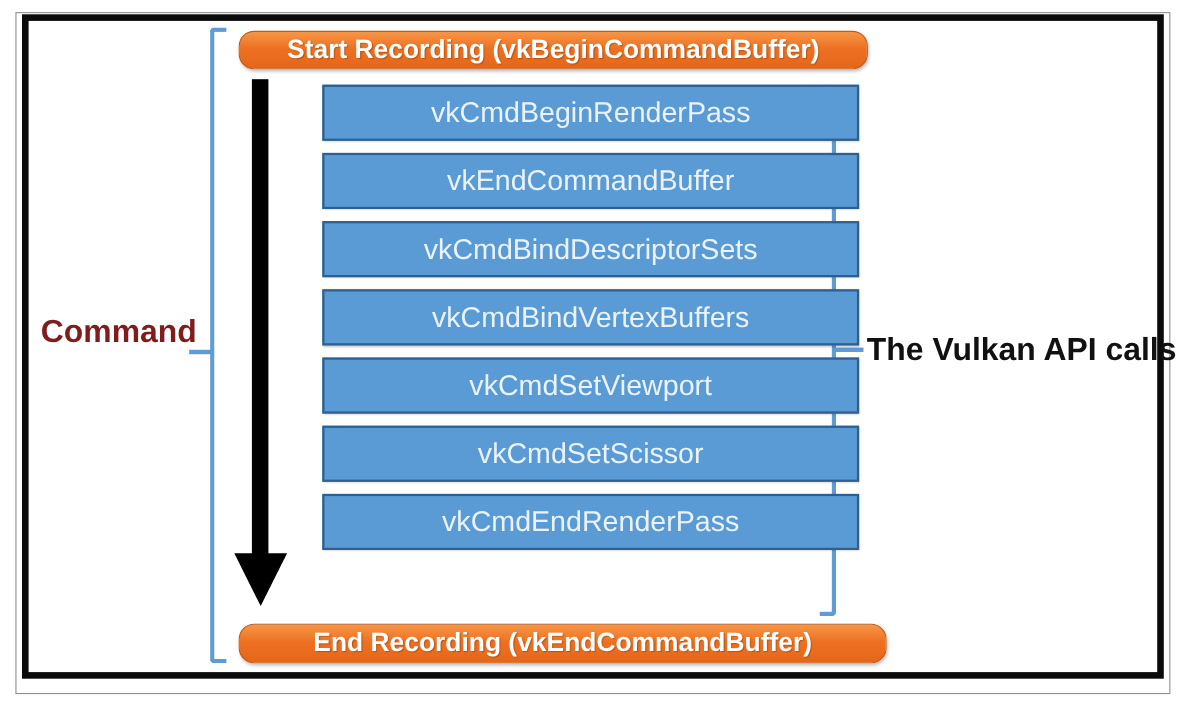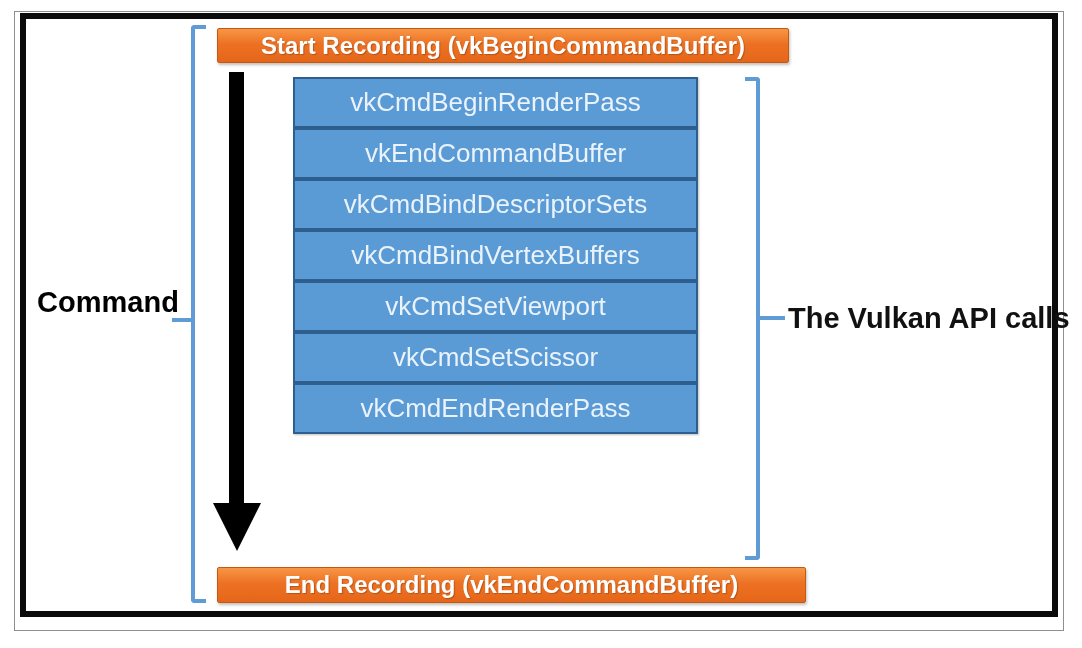--- a/index.html
+++ b/index.html
@@ -29,41 +29,42 @@
     left: 20px; top: 13px;
     width: 1026px; height: 592px;
     border: 6px solid #0b0b0b;
     background: #ffffff;
   }
   
   .orange-bar {
     position: absolute;
     background: linear-gradient(180deg, #F79646 0%, #ED7123 45%, #E5661A 100%);
     border: 1px solid #C45911;
-    border-radius: 2px;
+    border-radius: 14px;
     box-shadow: 1px 2px 3px rgba(0,0,0,0.25);
     color: #ffffff;
     font-weight: bold;
     font-size: 24px;
     display: flex;
     align-items: center;
     justify-content: center;
     text-shadow: 1px 1px 1px rgba(90,40,0,0.35);
     box-sizing: border-box;
   }
   #start-bar { left: 217px; top: 28px; width: 572px; height: 35px; }
   #end-bar   { left: 217px; top: 567px; width: 589px; height: 36px; }
 
   
   #api-stack {
     position: absolute;
     left: 293px; top: 77px;
-    width: 405px;
+    width: 488px;
     display: flex;
     flex-direction: column;
+    gap: 11px;
   }
   .api-box {
     height: 51px;
     background: #5B9BD5;
     border: 2px solid #2E5F8F;
     box-shadow: 1px 1px 2px rgba(0,0,0,0.25);
     color: #EAF3FB;
     font-size: 26px;
     display: flex;
     align-items: center;
@@ -120,21 +121,21 @@
 
   
   #command-buffer-label {
     position: absolute;
     left: 18px; top: 284px;
     width: 180px;
     text-align: center;
     font-weight: bold;
     font-size: 29px;
     line-height: 37px;
-    color: #000000;
+    color: #7f1d1d;
   }
   #vulkan-api-label {
     position: absolute;
     left: 788px; top: 302px;
     width: 270px;
     font-weight: bold;
     font-size: 29px;
     line-height: 33px;
     color: #111111;
     white-space: nowrap;

